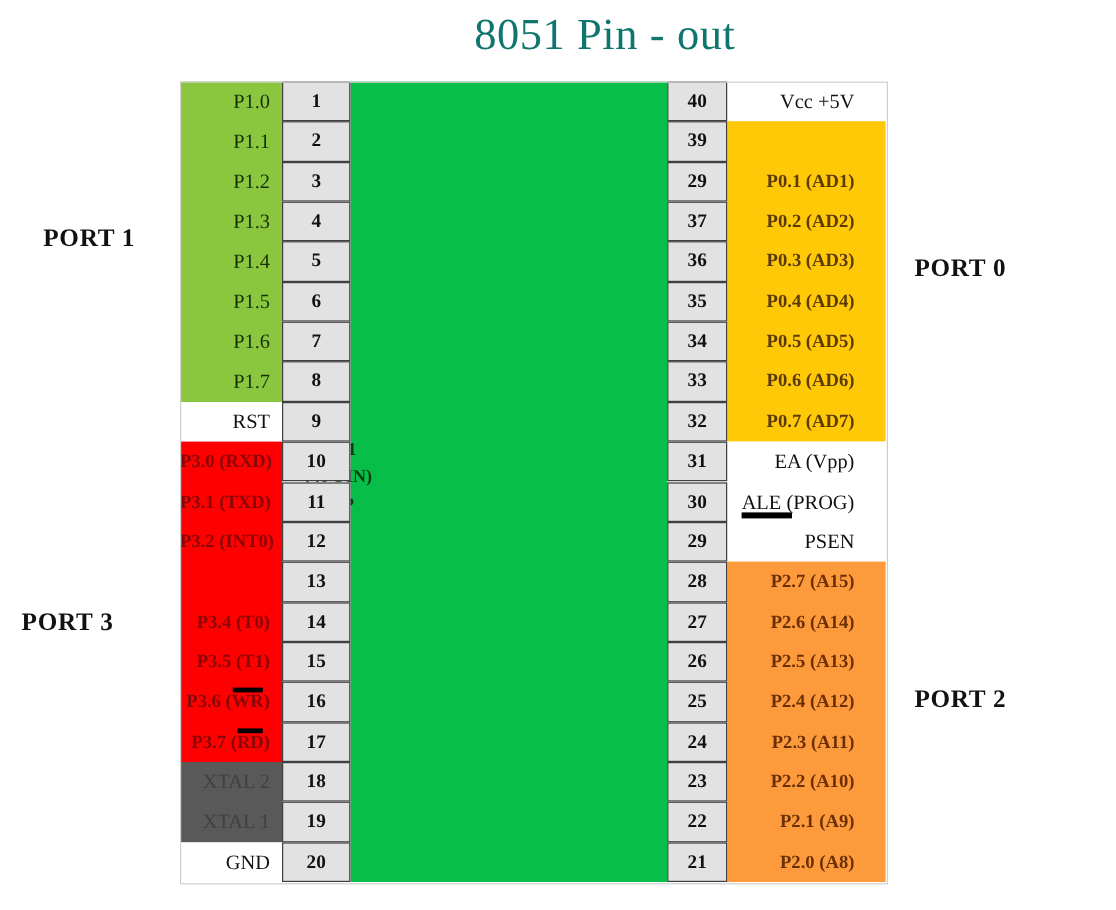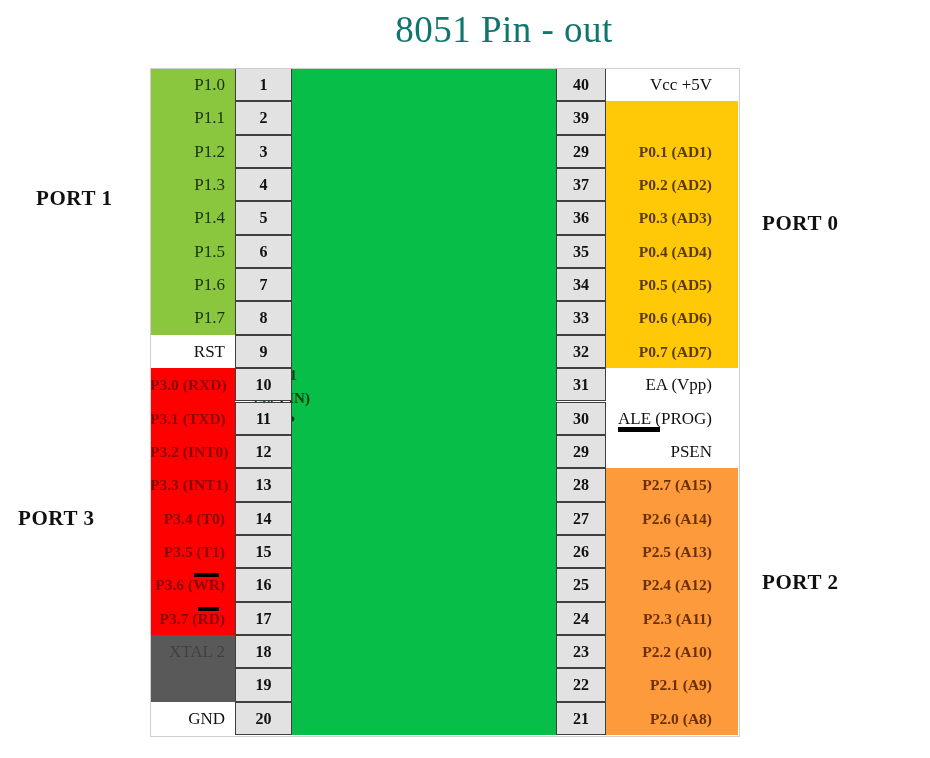--- a/index.html
+++ b/index.html
@@ -217,21 +217,20 @@
       </div>
       <div class="row" style="top: 333.5px; left: 0px; width: 588px;">
         <div class="lbl l-lbl t-darkred">P3.1 (TXD)</div>
         <div class="pin l-pin">11</div>
       </div>
       <div class="row" style="top: 366.85px; left: 0px; width: 588px;">
         <div class="lbl l-lbl t-darkred">P3.2 (INT0)</div>
         <div class="pin l-pin">12</div>
       </div>
       <div class="row" style="top: 400.2px; left: 0px; width: 588px;">
-        <div class="lbl l-lbl t-darkred">P3.3 (INT1)</div>
         <div class="pin l-pin">13</div>
       </div>
       <div class="row" style="top: 433.55px; left: 0px; width: 588px;">
         <div class="lbl l-lbl t-darkred">P3.4 (T0)</div>
         <div class="pin l-pin">14</div>
       </div>
       <div class="row" style="top: 466.9px; left: 0px; width: 588px;">
         <div class="lbl l-lbl t-darkred">P3.5 (T1)</div>
         <div class="pin l-pin">15</div>
       </div>
@@ -241,20 +240,21 @@
       </div>
       <div class="row" style="top: 533.6px; left: 0px; width: 588px;">
         <div class="lbl l-lbl t-darkred">P3.7 (<span class="ovb">RD</span>)</div>
         <div class="pin l-pin">17</div>
       </div>
       <div class="row" style="top: 566.95px; left: 0px; width: 588px;">
         <div class="lbl l-lbl t-gray">XTAL 2</div>
         <div class="pin l-pin">18</div>
       </div>
       <div class="row" style="top: 600.3px; left: 0px; width: 588px;">
+        <div class="lbl l-lbl t-gray">XTAL 1</div>
         <div class="pin l-pin">19</div>
       </div>
       <div class="row" style="top: 633.65px; left: 0px; width: 476px;">
         <div class="lbl l-lbl t-dark">GND</div>
         <div class="pin l-pin">20</div>
       </div>
     </div>
   <div id="rows-right">
       <div class="row" style="top: 0px; left: 0px; width: 588px;">
         <div class="lbl r-lbl t-dark">Vcc +5V</div>

